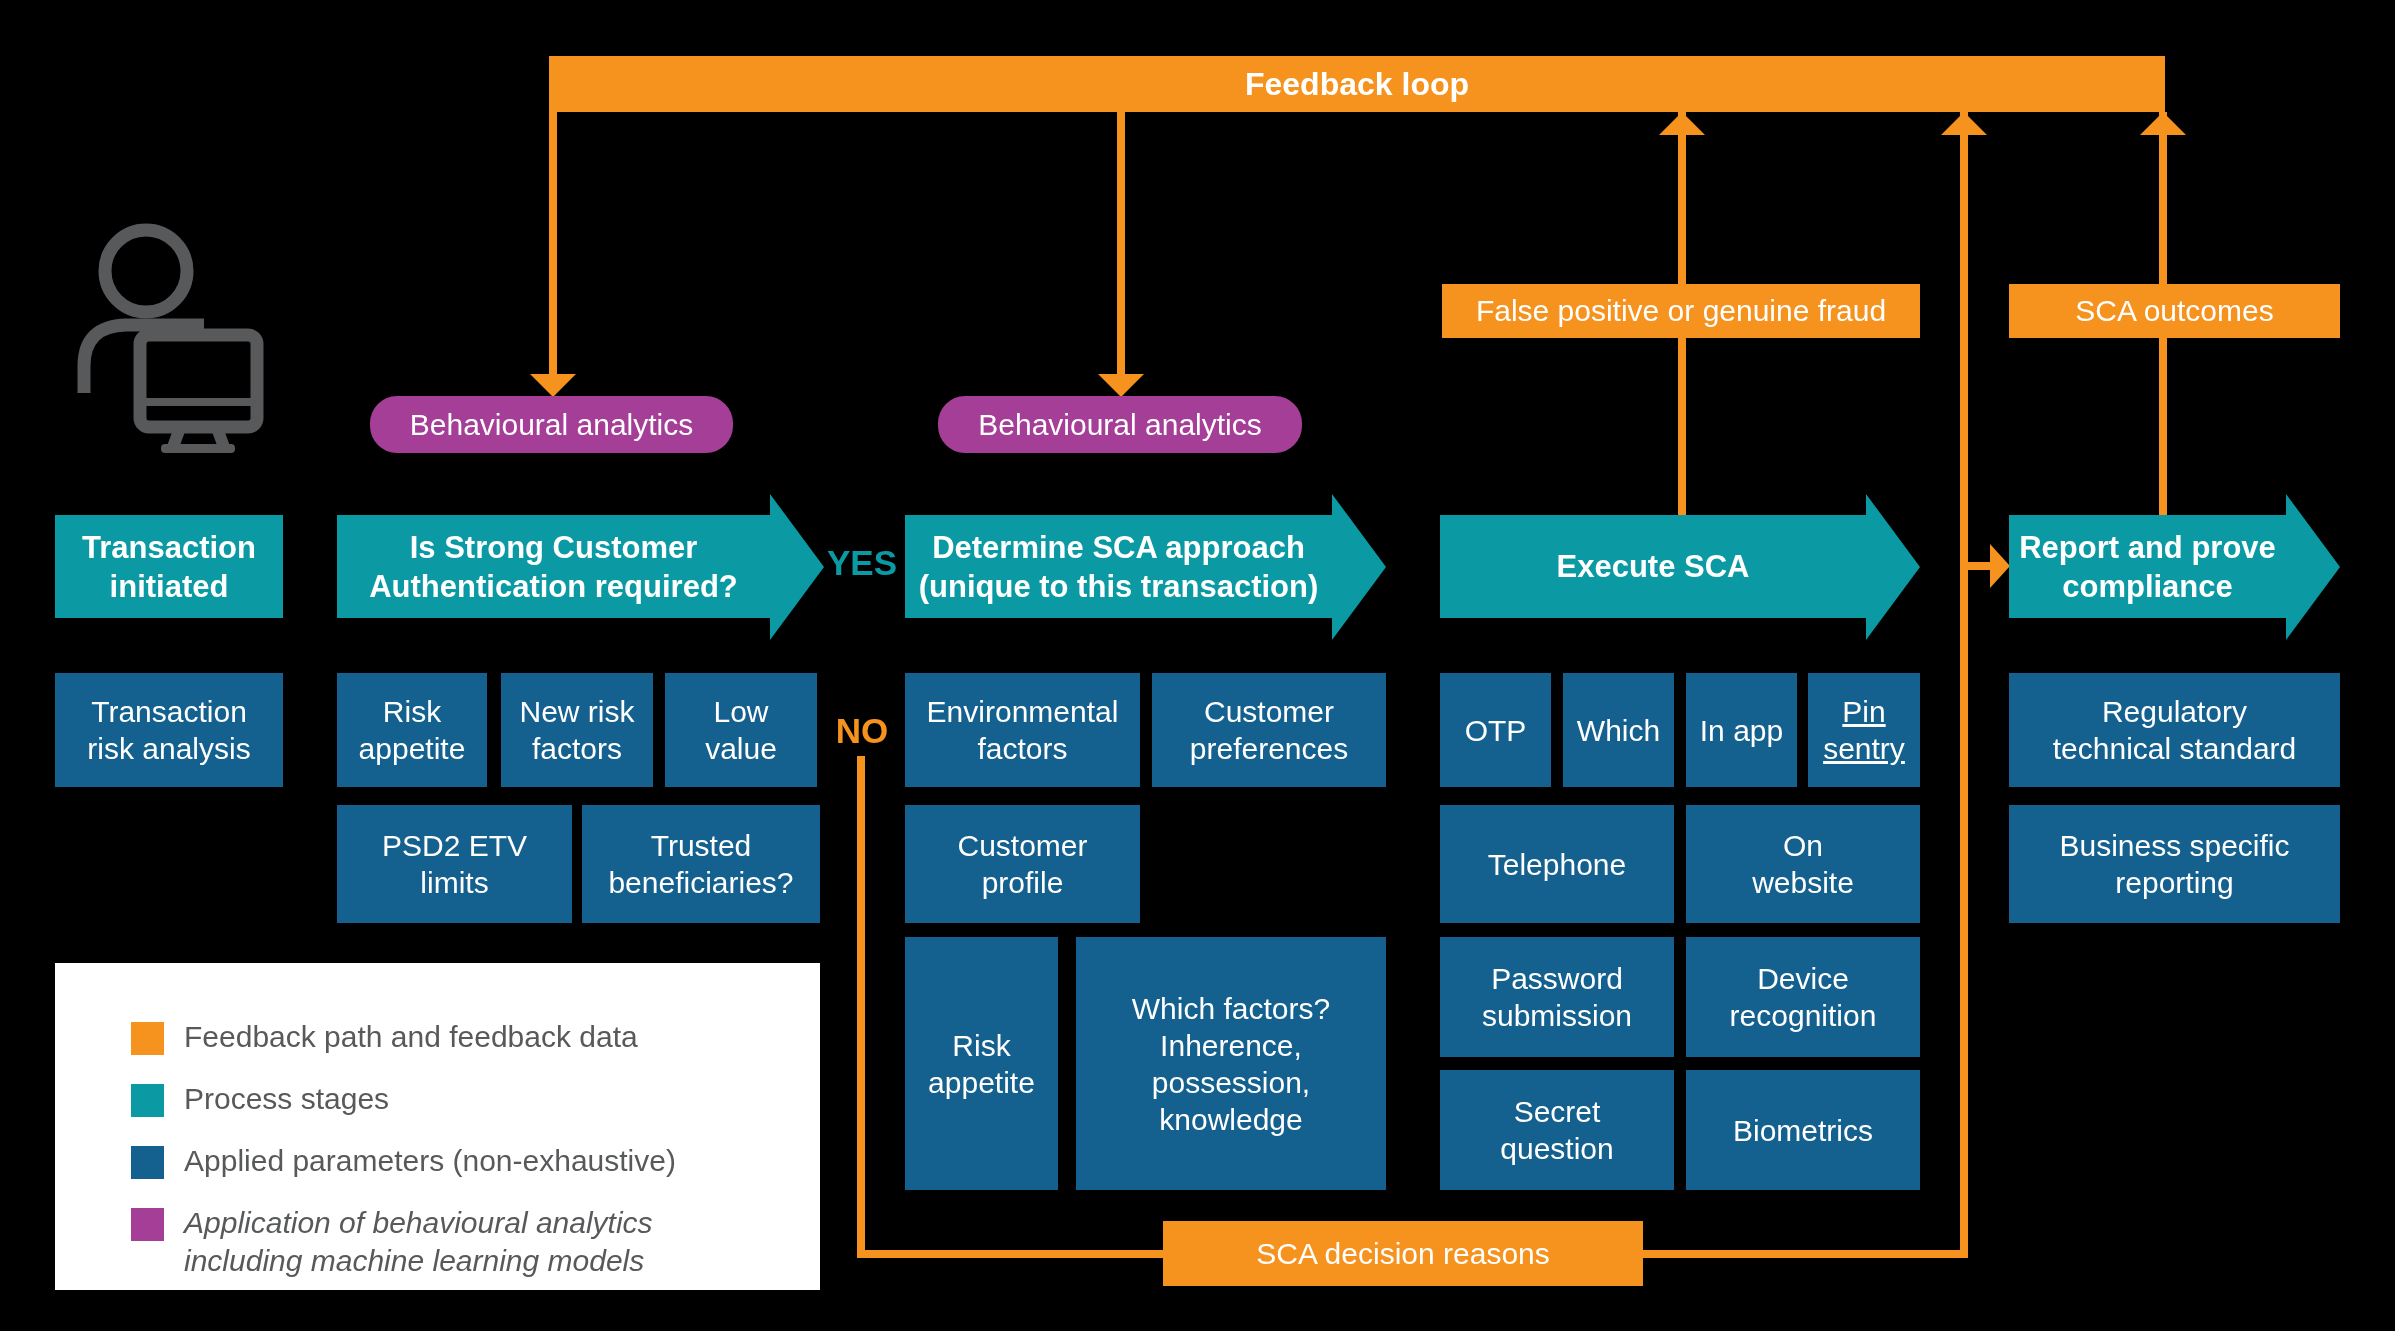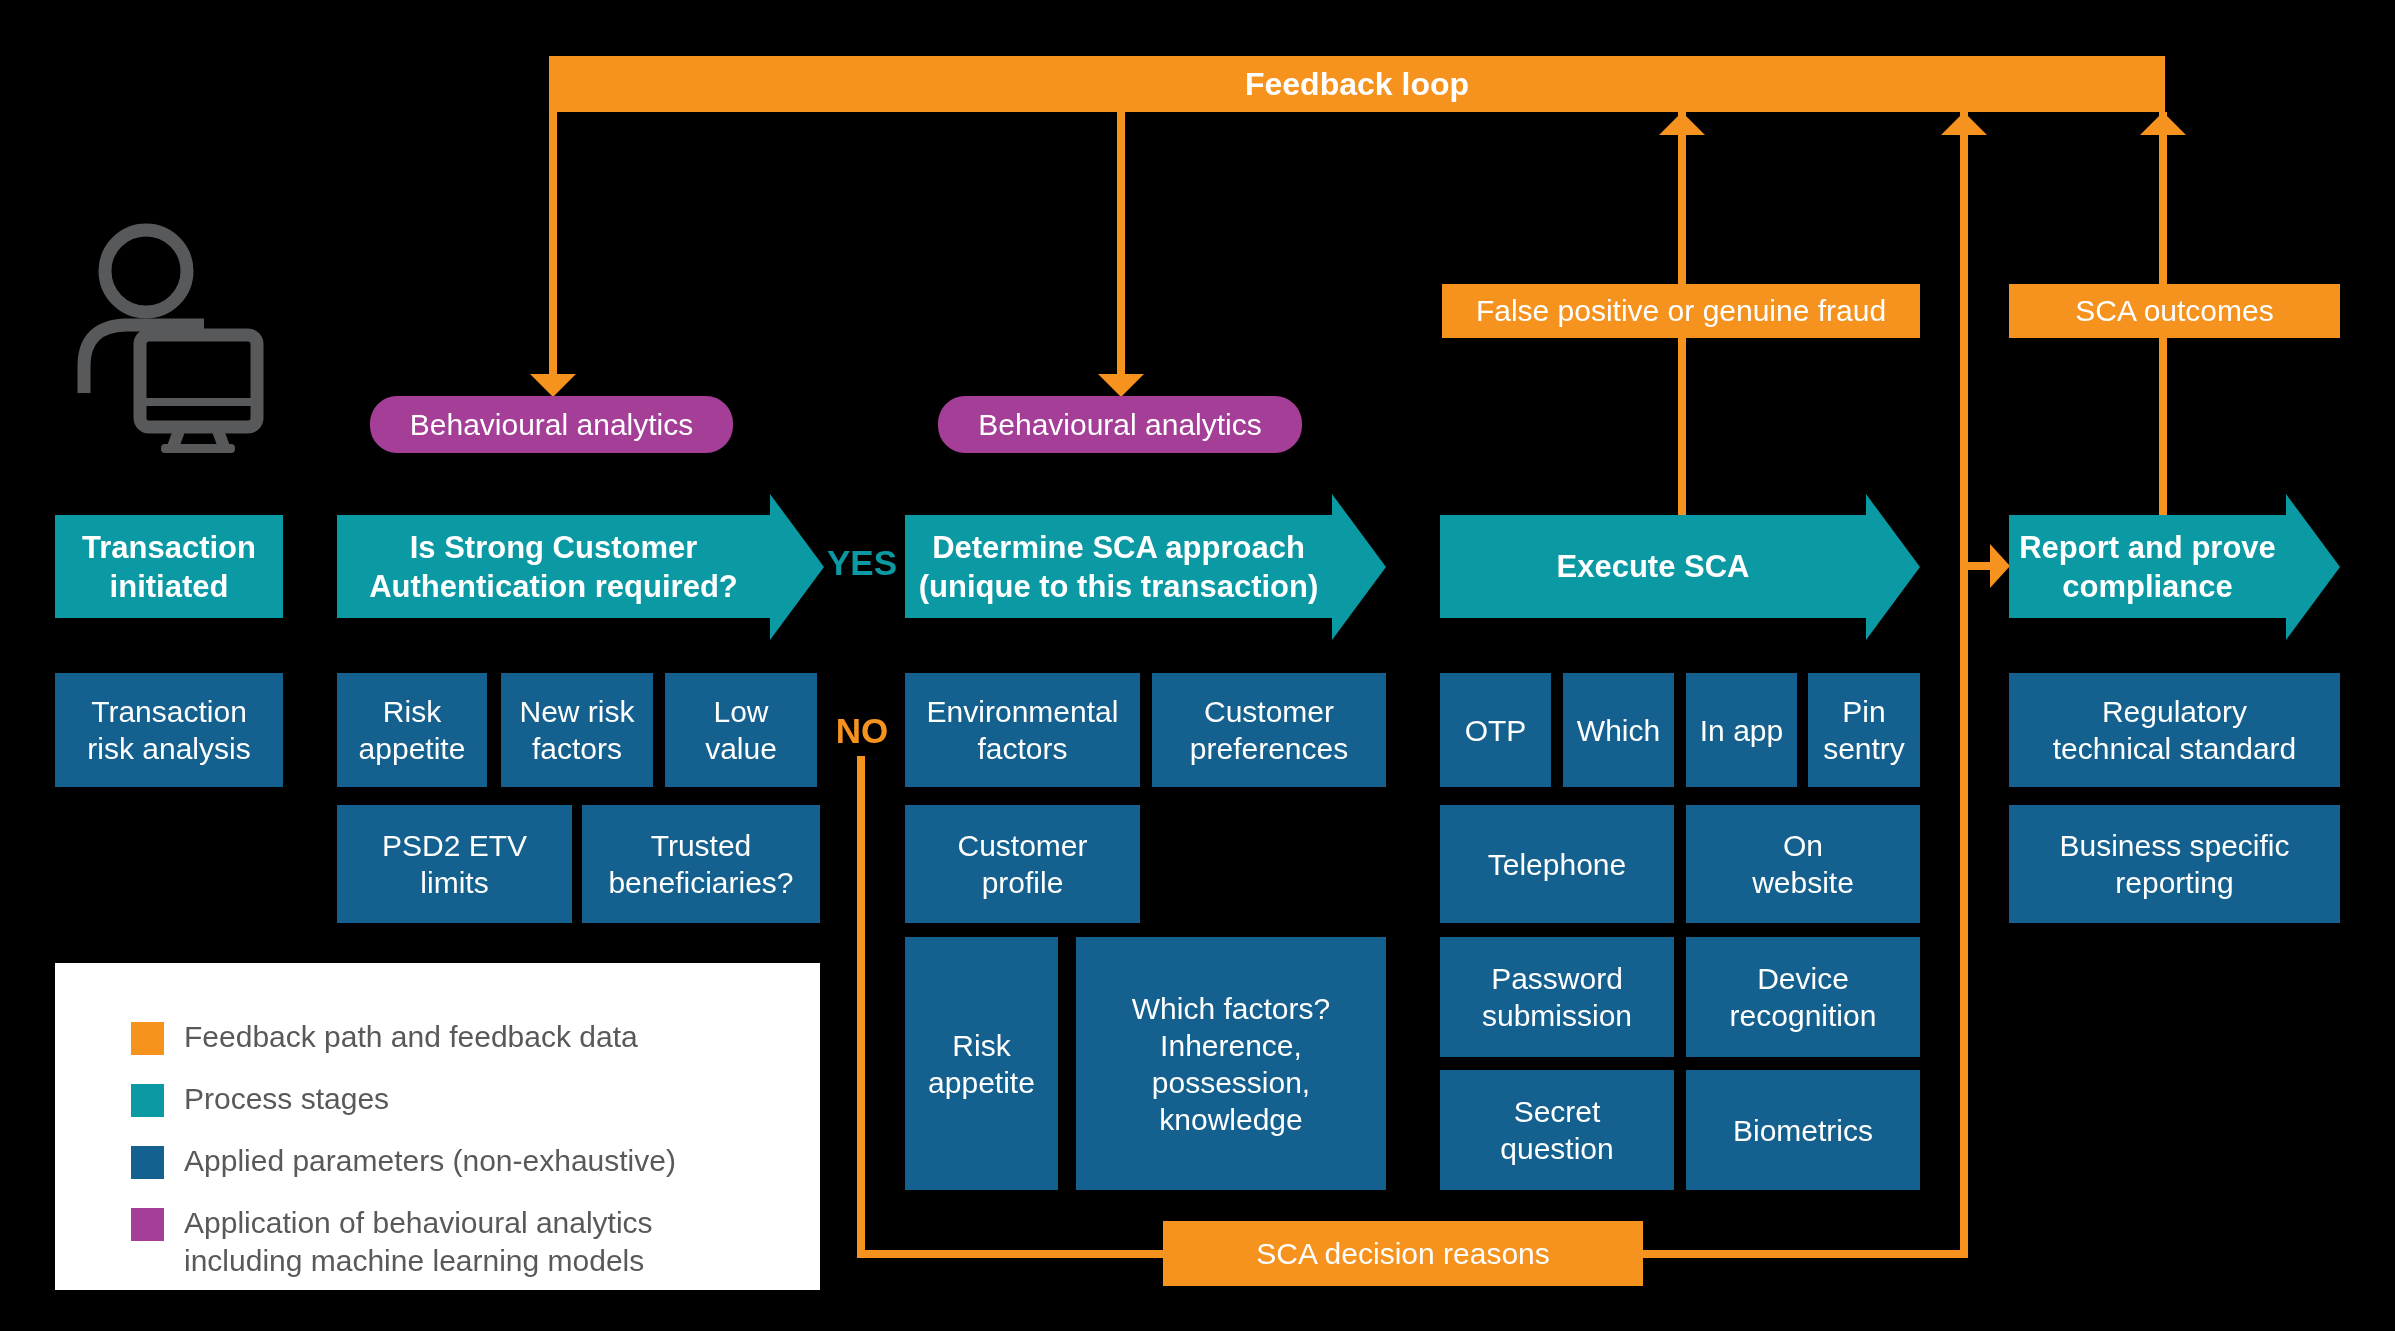--- a/index.html
+++ b/index.html
@@ -180,21 +180,21 @@
 
   <div class="abs box blue" style="left:1440px;top:673px;width:111px;height:114px;">
     <span>OTP</span>
   </div>
   <div class="abs box blue" style="left:1563px;top:673px;width:111px;height:114px;">
     <span>Which</span>
   </div>
   <div class="abs box blue" style="left:1686px;top:673px;width:111px;height:114px;">
     <span>In app</span>
   </div>
-  <div class="abs box blue" style="left:1808px;top:673px;width:112px;height:114px;">
+  <div class="abs box blue" style="left:1808px;top:673px;width:112px;height:114px;text-decoration:underline;">
     <span>Pin
 sentry</span>
   </div>
   <div class="abs box blue" style="left:1440px;top:805px;width:234px;height:118px;">
     <span>Telephone</span>
   </div>
   <div class="abs box blue" style="left:1686px;top:805px;width:234px;height:118px;">
     <span>On
 website</span>
   </div>
@@ -229,20 +229,20 @@
       <span class="legend-label">Feedback path and feedback data</span>
     </div>
     <div class="legend-item" style="top:117px;">
       <span class="swatch sw-teal"></span>
       <span class="legend-label">Process stages</span>
     </div>
     <div class="legend-item" style="top:179px;">
       <span class="swatch sw-blue"></span>
       <span class="legend-label">Applied parameters (non-exhaustive)</span>
     </div>
-    <div class="legend-item" style="top:241px;">
+    <div class="legend-item" style="top:241px;font-style:italic;">
       <span class="swatch sw-purple"></span>
       <span class="legend-label">Application of behavioural analytics
 including machine learning models</span>
     </div>
   </div>
 
 </div>
 
 </body></html>

